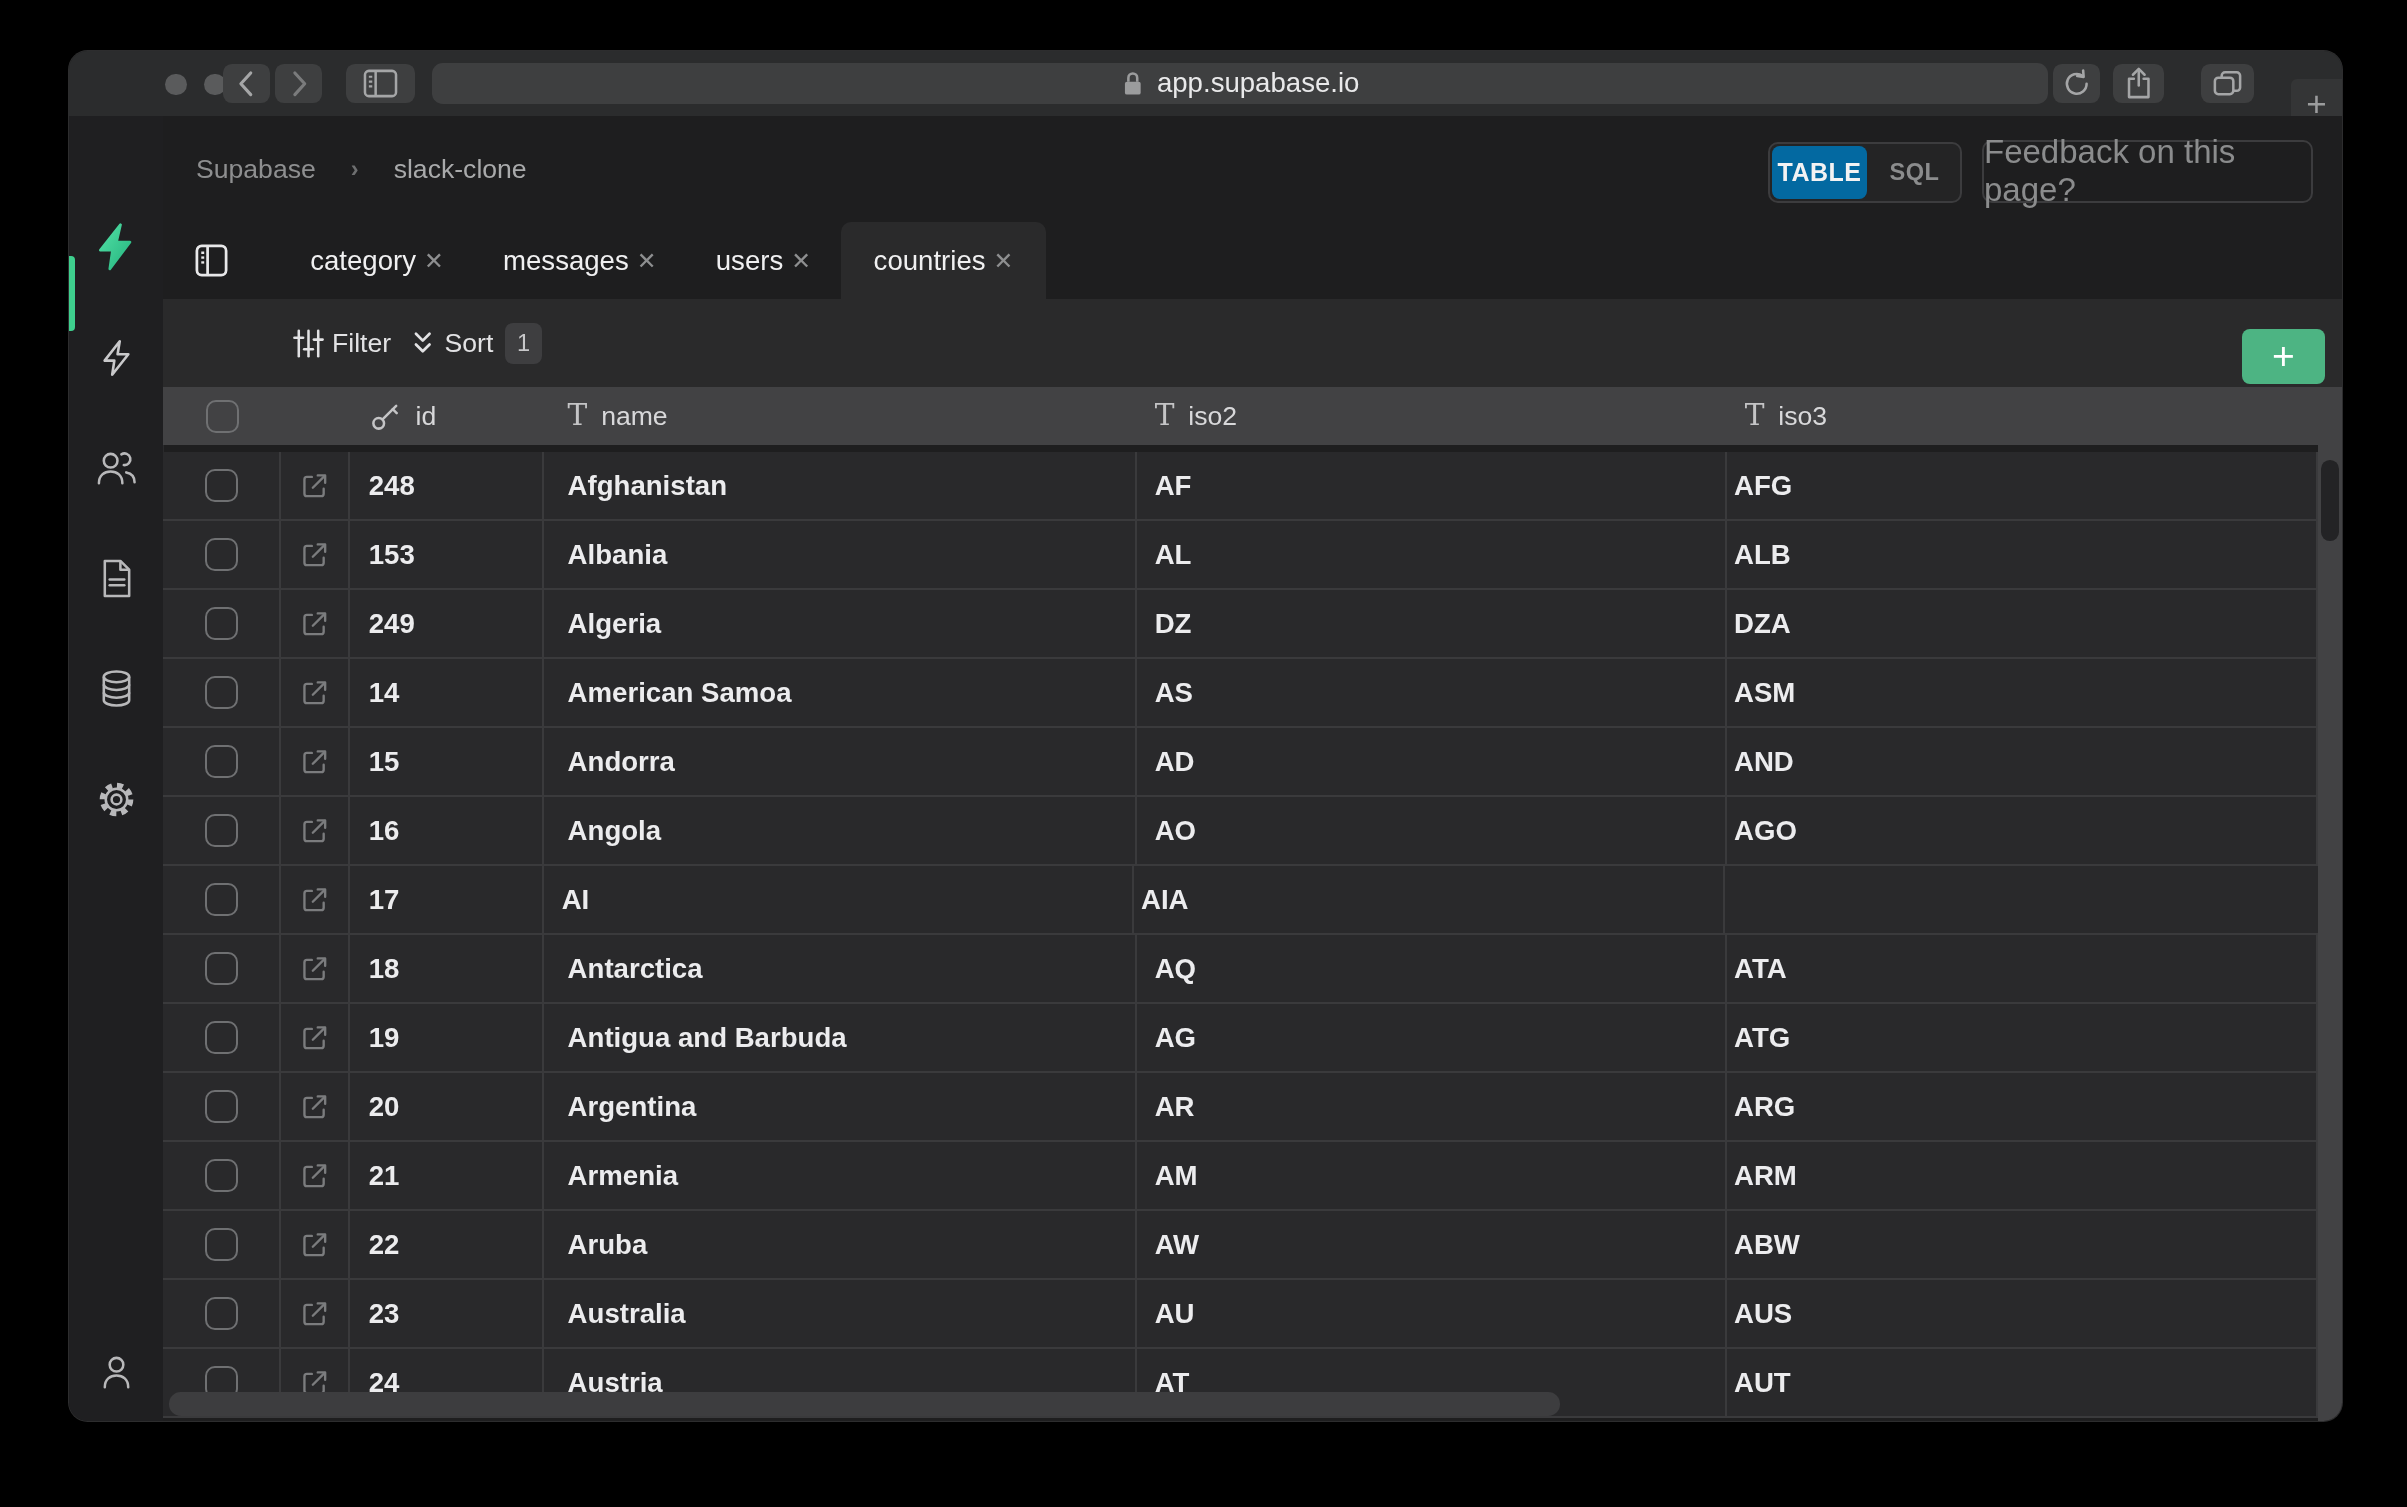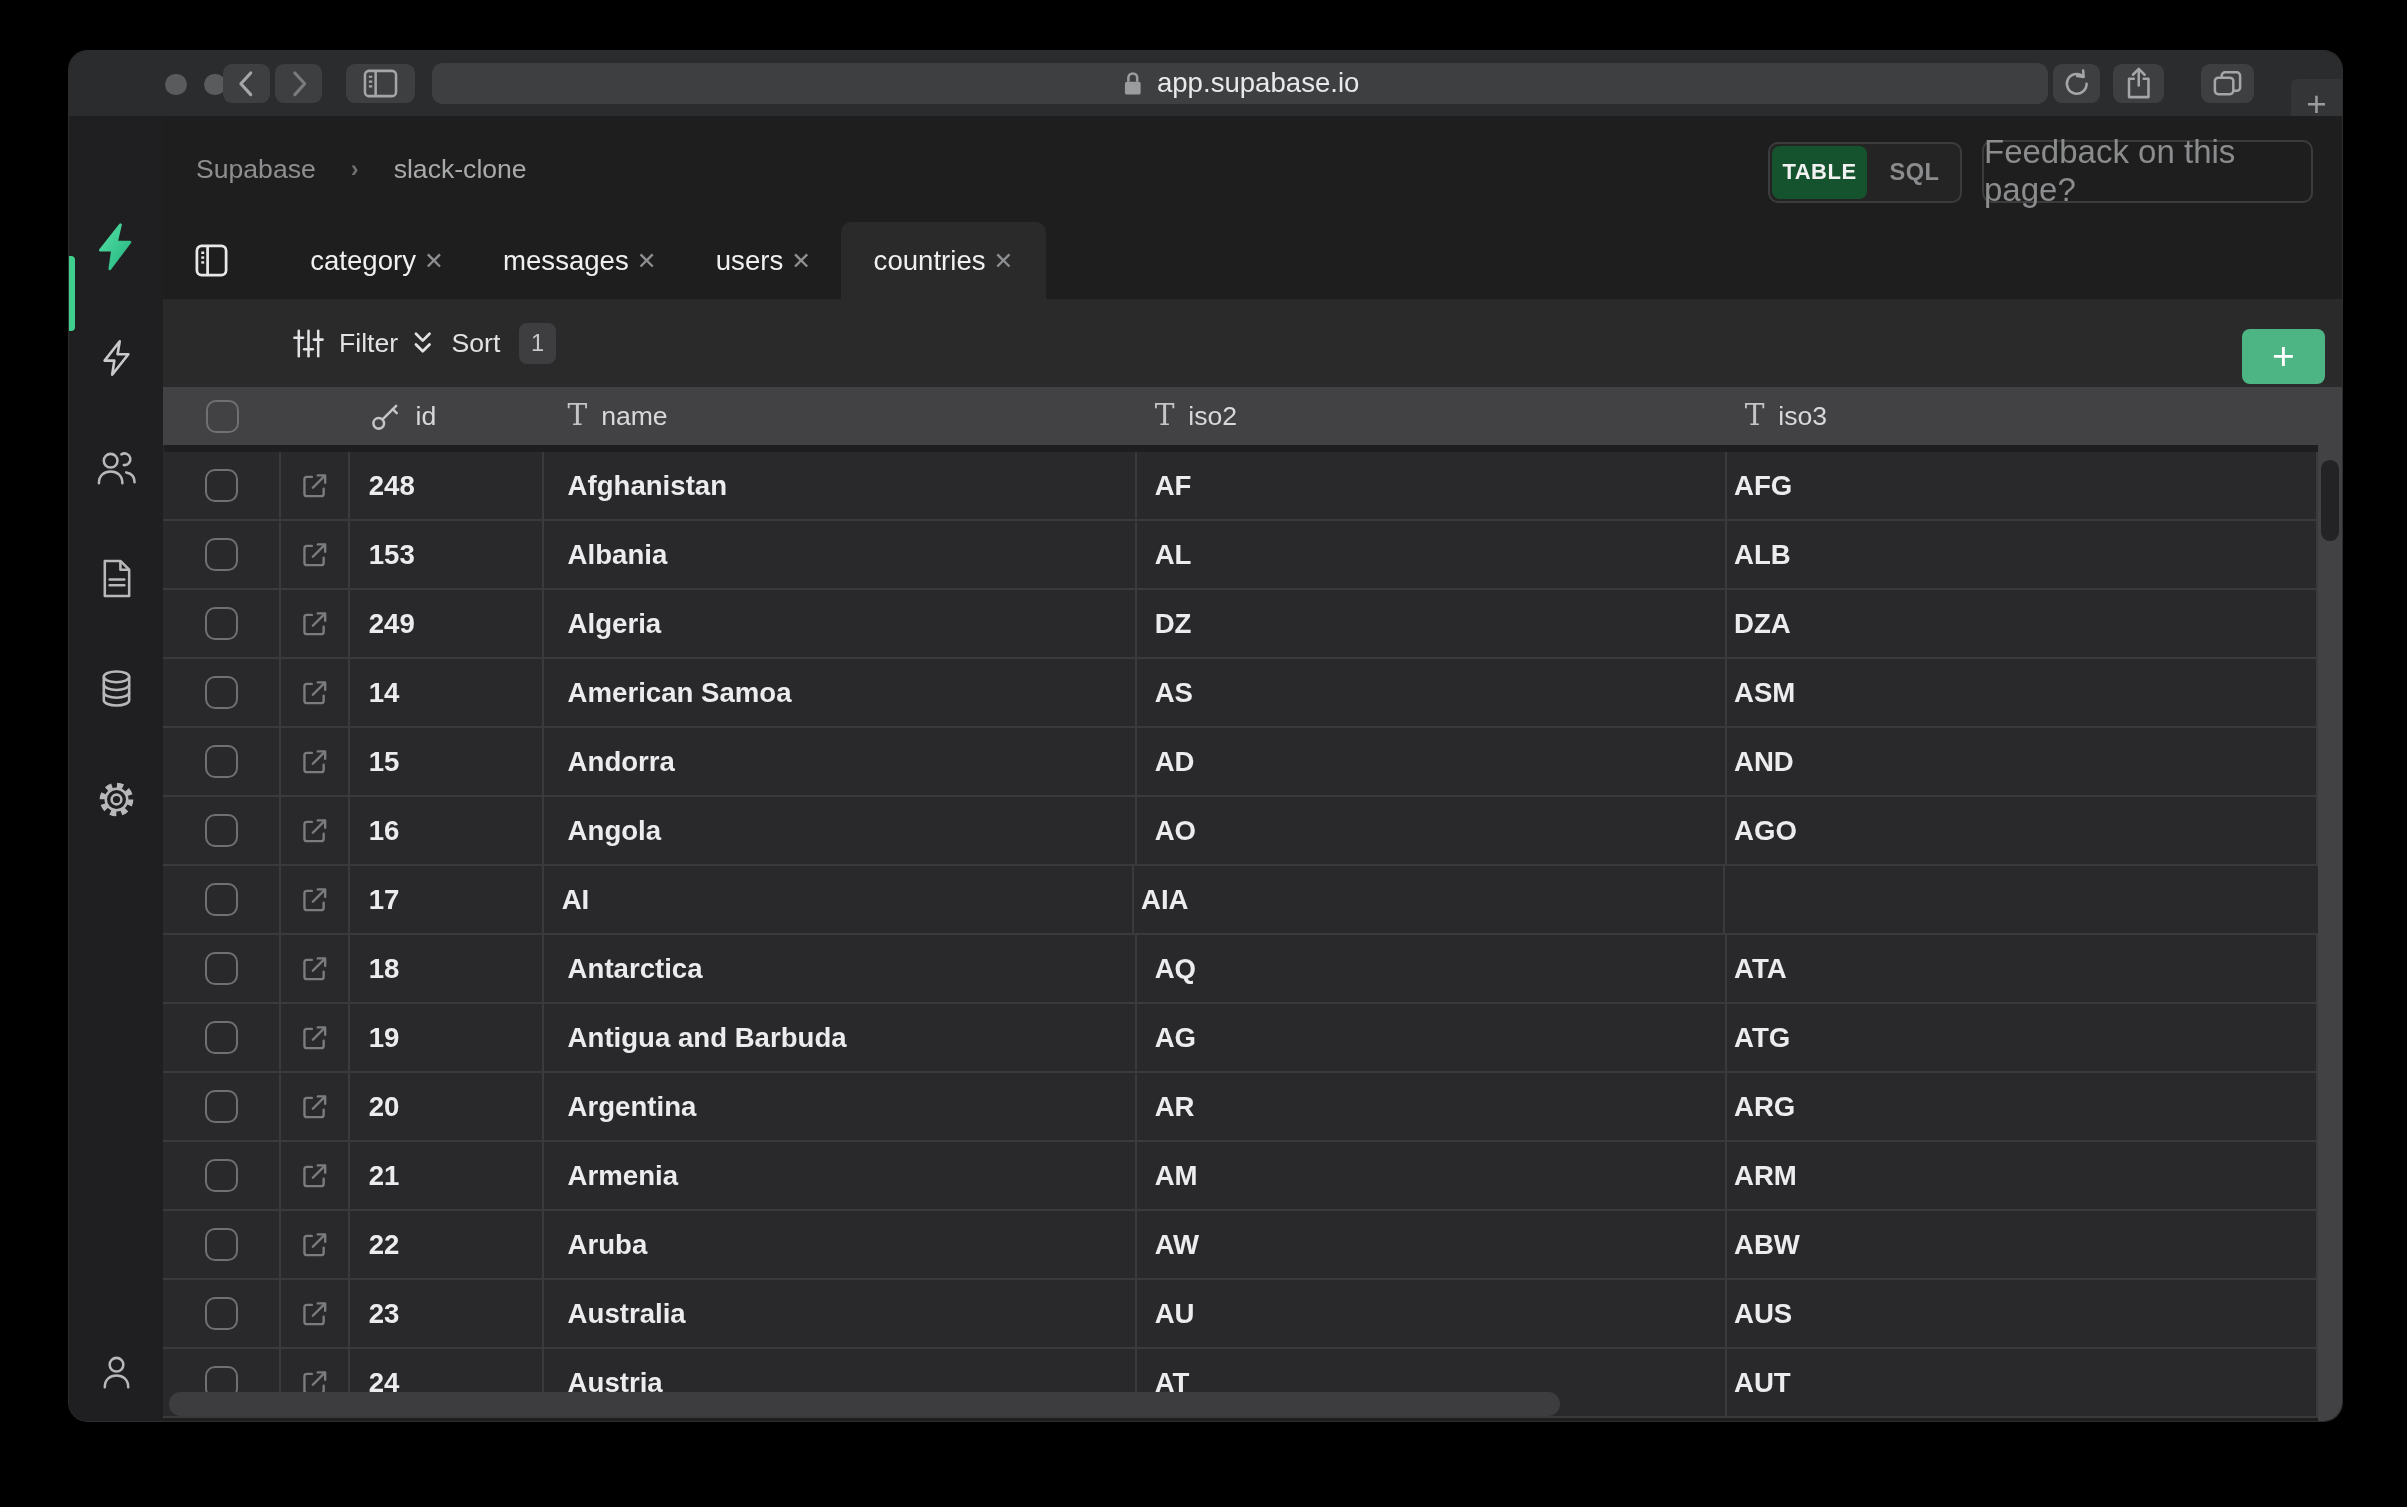--- a/index.html
+++ b/index.html
@@ -24,35 +24,35 @@
   .app-sidebar{position:absolute;left:0;top:65px;bottom:0;width:94px;background:#1F1F21;border-right:1px solid rgba(255,255,255,.05);}
   .sb-ic{position:absolute;left:0;width:94px;display:flex;align-items:center;justify-content:center;color:#BCBCBE;}
   .sb-indicator{position:absolute;left:0;top:140px;width:5.9px;height:75px;background:#3ECF8E;border-radius:0 3.9px 3.9px 0;}
   .main{position:absolute;left:94px;top:65px;right:0;bottom:0;}
   
   .app-header{position:absolute;left:0;top:0;width:100%;height:106px;background:#1E1E1F;}
   .breadcrumb{position:absolute;left:33px;top:0;height:106px;display:flex;align-items:center;gap:35px;font-size:26.6px;}
   .crumb-org{color:#8E8F90}.crumb-sep{color:#6E6F70;font-size:23.6px;font-weight:700}.crumb-proj{color:#A9AAAB}
   .view-toggle{position:absolute;left:1605px;top:25.6px;width:194px;height:61px;border:2px solid #3C3C3E;border-radius:9.9px;
     display:flex;align-items:center;background:#242425;box-sizing:border-box;}
-  .seg-table{flex:0 0 95px;height:53px;margin:2px;background:#14532d;border-radius:7.9px;display:flex;align-items:center;justify-content:center;
-    color:#F2F2F3;font-weight:700;font-size:22px;letter-spacing:0.5px;}
+  .seg-table{flex:0 0 95px;height:53px;margin:2px;background:#0369a1;border-radius:7.9px;display:flex;align-items:center;justify-content:center;
+    color:#F2F2F3;font-weight:700;font-size:25px;letter-spacing:0.5px;}
   .seg-sql{flex:1;text-align:center;color:#8B8C8D;font-weight:700;font-size:23.6px;letter-spacing:0.5px;}
   .feedback-btn{position:absolute;left:1819px;top:23.6px;width:331px;height:63px;border:2px solid #3C3C3E;border-radius:9.9px;
     display:flex;align-items:center;justify-content:center;color:#8B8C8D;font-size:33px;box-sizing:border-box;}
   
   .tabbar{position:absolute;left:0;top:106px;width:100%;height:77px;background:#1E1E1F;display:flex;align-items:stretch;}
   .tab-panel-icon{align-self:center;margin-left:29.6px;width:37px;height:39px;color:#E8E8E9;display:flex;align-items:center;justify-content:center;}
   .tabs{display:flex;margin-left:51px;}
   .tab{display:flex;align-items:center;gap:8px;padding:0 29.6px;color:#F0F0F1;font-size:27.6px;}
   .tab .x{color:#8E8F90;font-size:23.6px;}
   .tab.active{background:#2A2A2B;border-radius:9.9px 9.9px 0 0;padding:0 33px;}
   
   .toolbar{position:absolute;left:0;top:183px;width:100%;height:88px;background:#2A2A2B;}
-  .tool{position:absolute;top:0;height:88px;display:flex;align-items:center;gap:13px;color:#E2E2E4;font-size:26.6px;}
+  .tool{position:absolute;top:0;height:88px;display:flex;align-items:center;gap:6px;color:#E2E2E4;font-size:26.6px;}
   .tool-filter{left:128px}.tool-sort{left:244px}
   .sort-badge{width:37px;height:41px;border-radius:7.9px;background:#3E3E40;color:#C7C7C9;font-size:23.6px;
     display:flex;align-items:center;justify-content:center;margin-left:5.9px;}
   .add-btn{position:absolute;left:2079px;top:29.6px;width:83px;height:55px;border-radius:7.9px;background:#4DB483;color:#fff;
     display:flex;align-items:center;justify-content:center;font-size:39px;font-weight:300;}
   
   .grid-header{position:absolute;left:0;top:271px;width:2155px;height:58px;background:#424244;display:flex;}
   .gh-cell{display:flex;align-items:center;color:#D8D8DA;font-size:26.6px;gap:13.8px;}
   .gh-check{flex:0 0 118px;justify-content:center}
   .gh-link{flex:0 0 69px}

